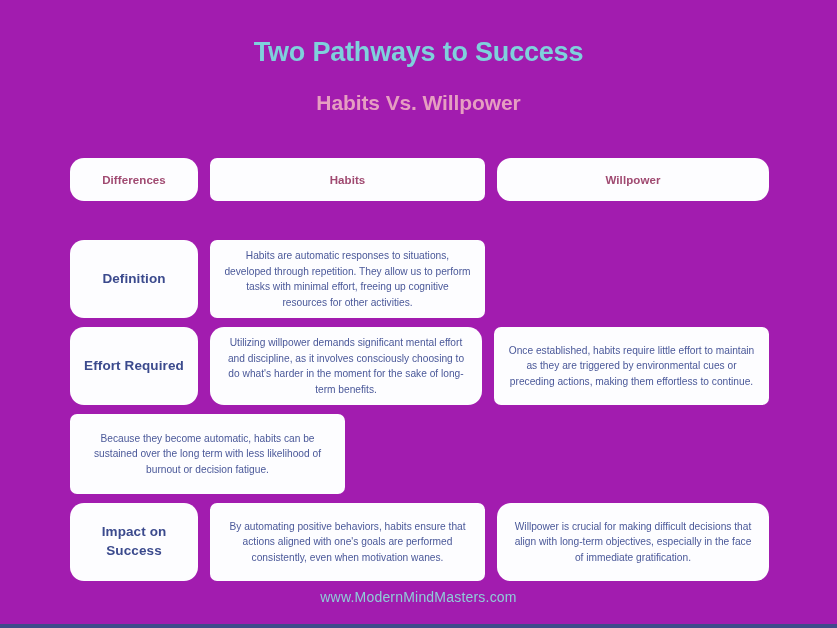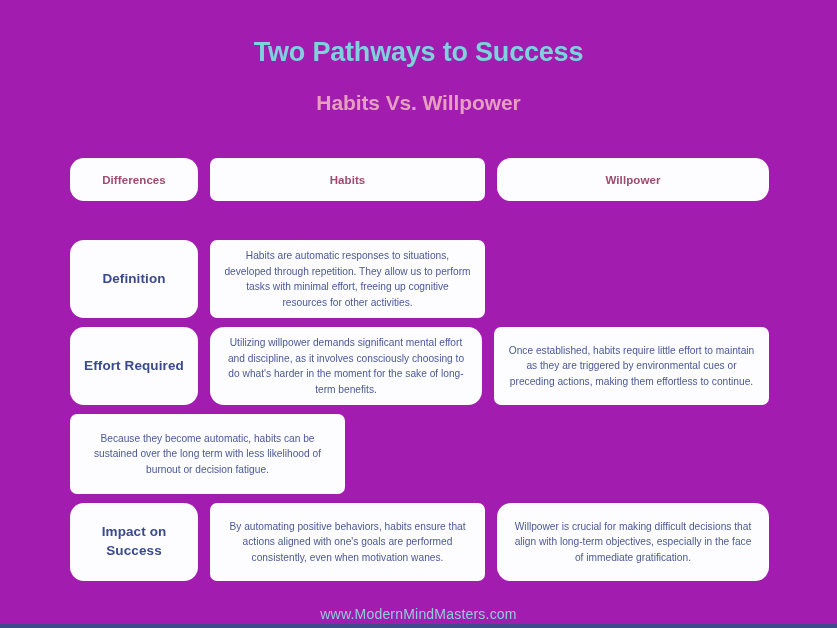--- a/index.html
+++ b/index.html
@@ -107,21 +107,21 @@
   .r1 .cell { height: 78px; }
   .r2 .cell { height: 78px; }
   .r3 .cell { height: 80px; }
   .r4 .cell { height: 78px; }
 
   
   .footer {
     position: absolute;
     left: 0;
     right: 0;
-    top: 605px;
+    top: 588px;
     text-align: center;
   }
   .footer-url {
     color: #8fcdd8;
     font-size: 14px;
     font-weight: normal;
     letter-spacing: 0.2px;
   }
 </style>
 </head>

